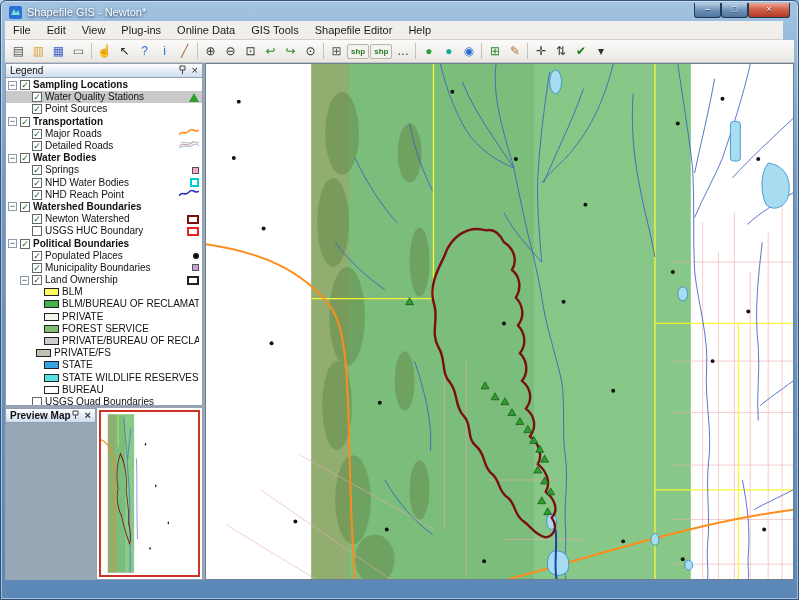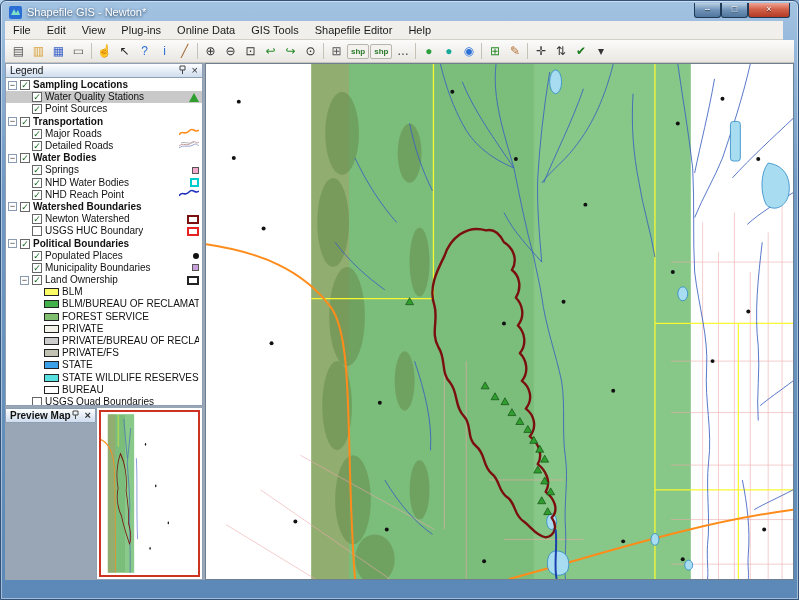--- a/index.html
+++ b/index.html
@@ -260,34 +260,34 @@
             <span class="swatch" style="background: rgb(251, 251, 102);"></span>
             <span class="lab">BLM</span>
           </div>
           <div class="tree-row" style="padding-left: 26px;">
             <span class="exp-spacer"></span>
             <span class="swatch" style="background: rgb(68, 176, 76);"></span>
             <span class="lab">BLM/BUREAU OF RECLAMATION</span>
           </div>
           <div class="tree-row" style="padding-left: 26px;">
             <span class="exp-spacer"></span>
+            <span class="swatch" style="background: rgb(244, 244, 234);"></span>
+            <span class="lab">PRIVATE</span>
+          </div>
+          <div class="tree-row" style="padding-left: 26px;">
+            <span class="exp-spacer"></span>
             <span class="swatch" style="background: rgb(127, 191, 111);"></span>
             <span class="lab">FOREST SERVICE</span>
           </div>
           <div class="tree-row" style="padding-left: 26px;">
             <span class="exp-spacer"></span>
-            <span class="swatch" style="background: rgb(244, 244, 234);"></span>
-            <span class="lab">PRIVATE</span>
-          </div>
-          <div class="tree-row" style="padding-left: 26px;">
-            <span class="exp-spacer"></span>
             <span class="swatch" style="background: rgb(204, 204, 204);"></span>
             <span class="lab">PRIVATE/BUREAU OF RECLAMATI</span>
           </div>
-          <div class="tree-row" style="padding-left: 26px;">
+          <div class="tree-row" style="padding-left: 18px;">
             <span class="exp-spacer"></span>
             <span class="swatch" style="background: rgb(194, 194, 180);"></span>
             <span class="lab">PRIVATE/FS</span>
           </div>
           <div class="tree-row" style="padding-left: 26px;">
             <span class="exp-spacer"></span>
             <span class="swatch" style="background: rgb(58, 160, 232);"></span>
             <span class="lab">STATE</span>
           </div>
           <div class="tree-row" style="padding-left: 26px;">

